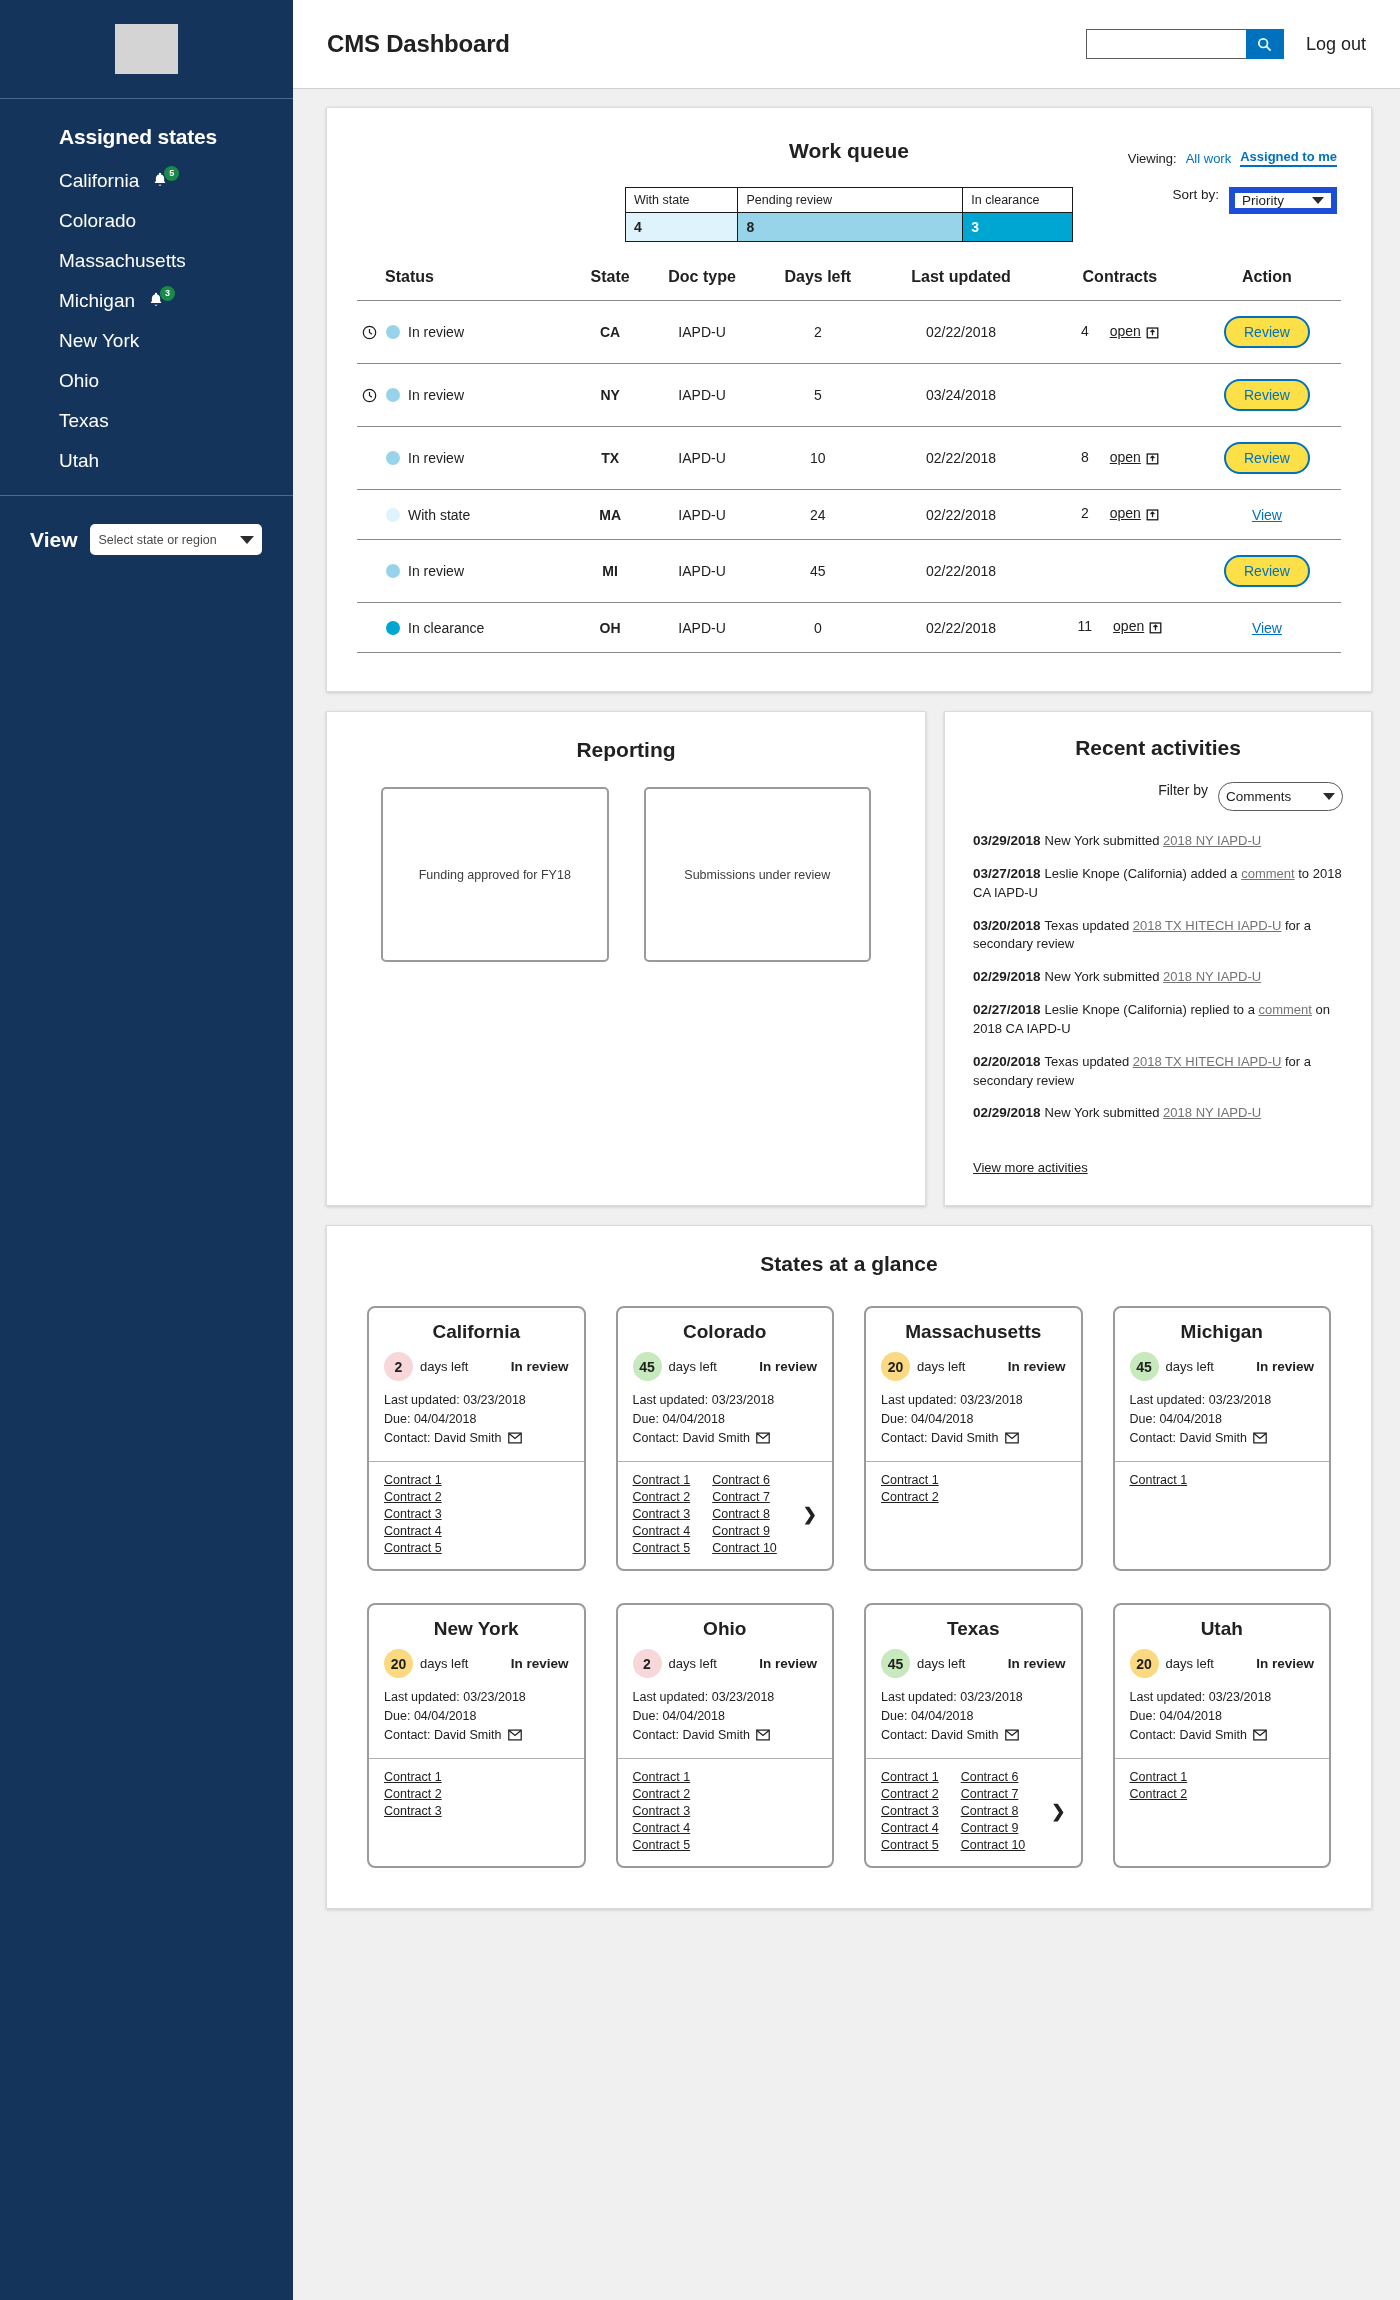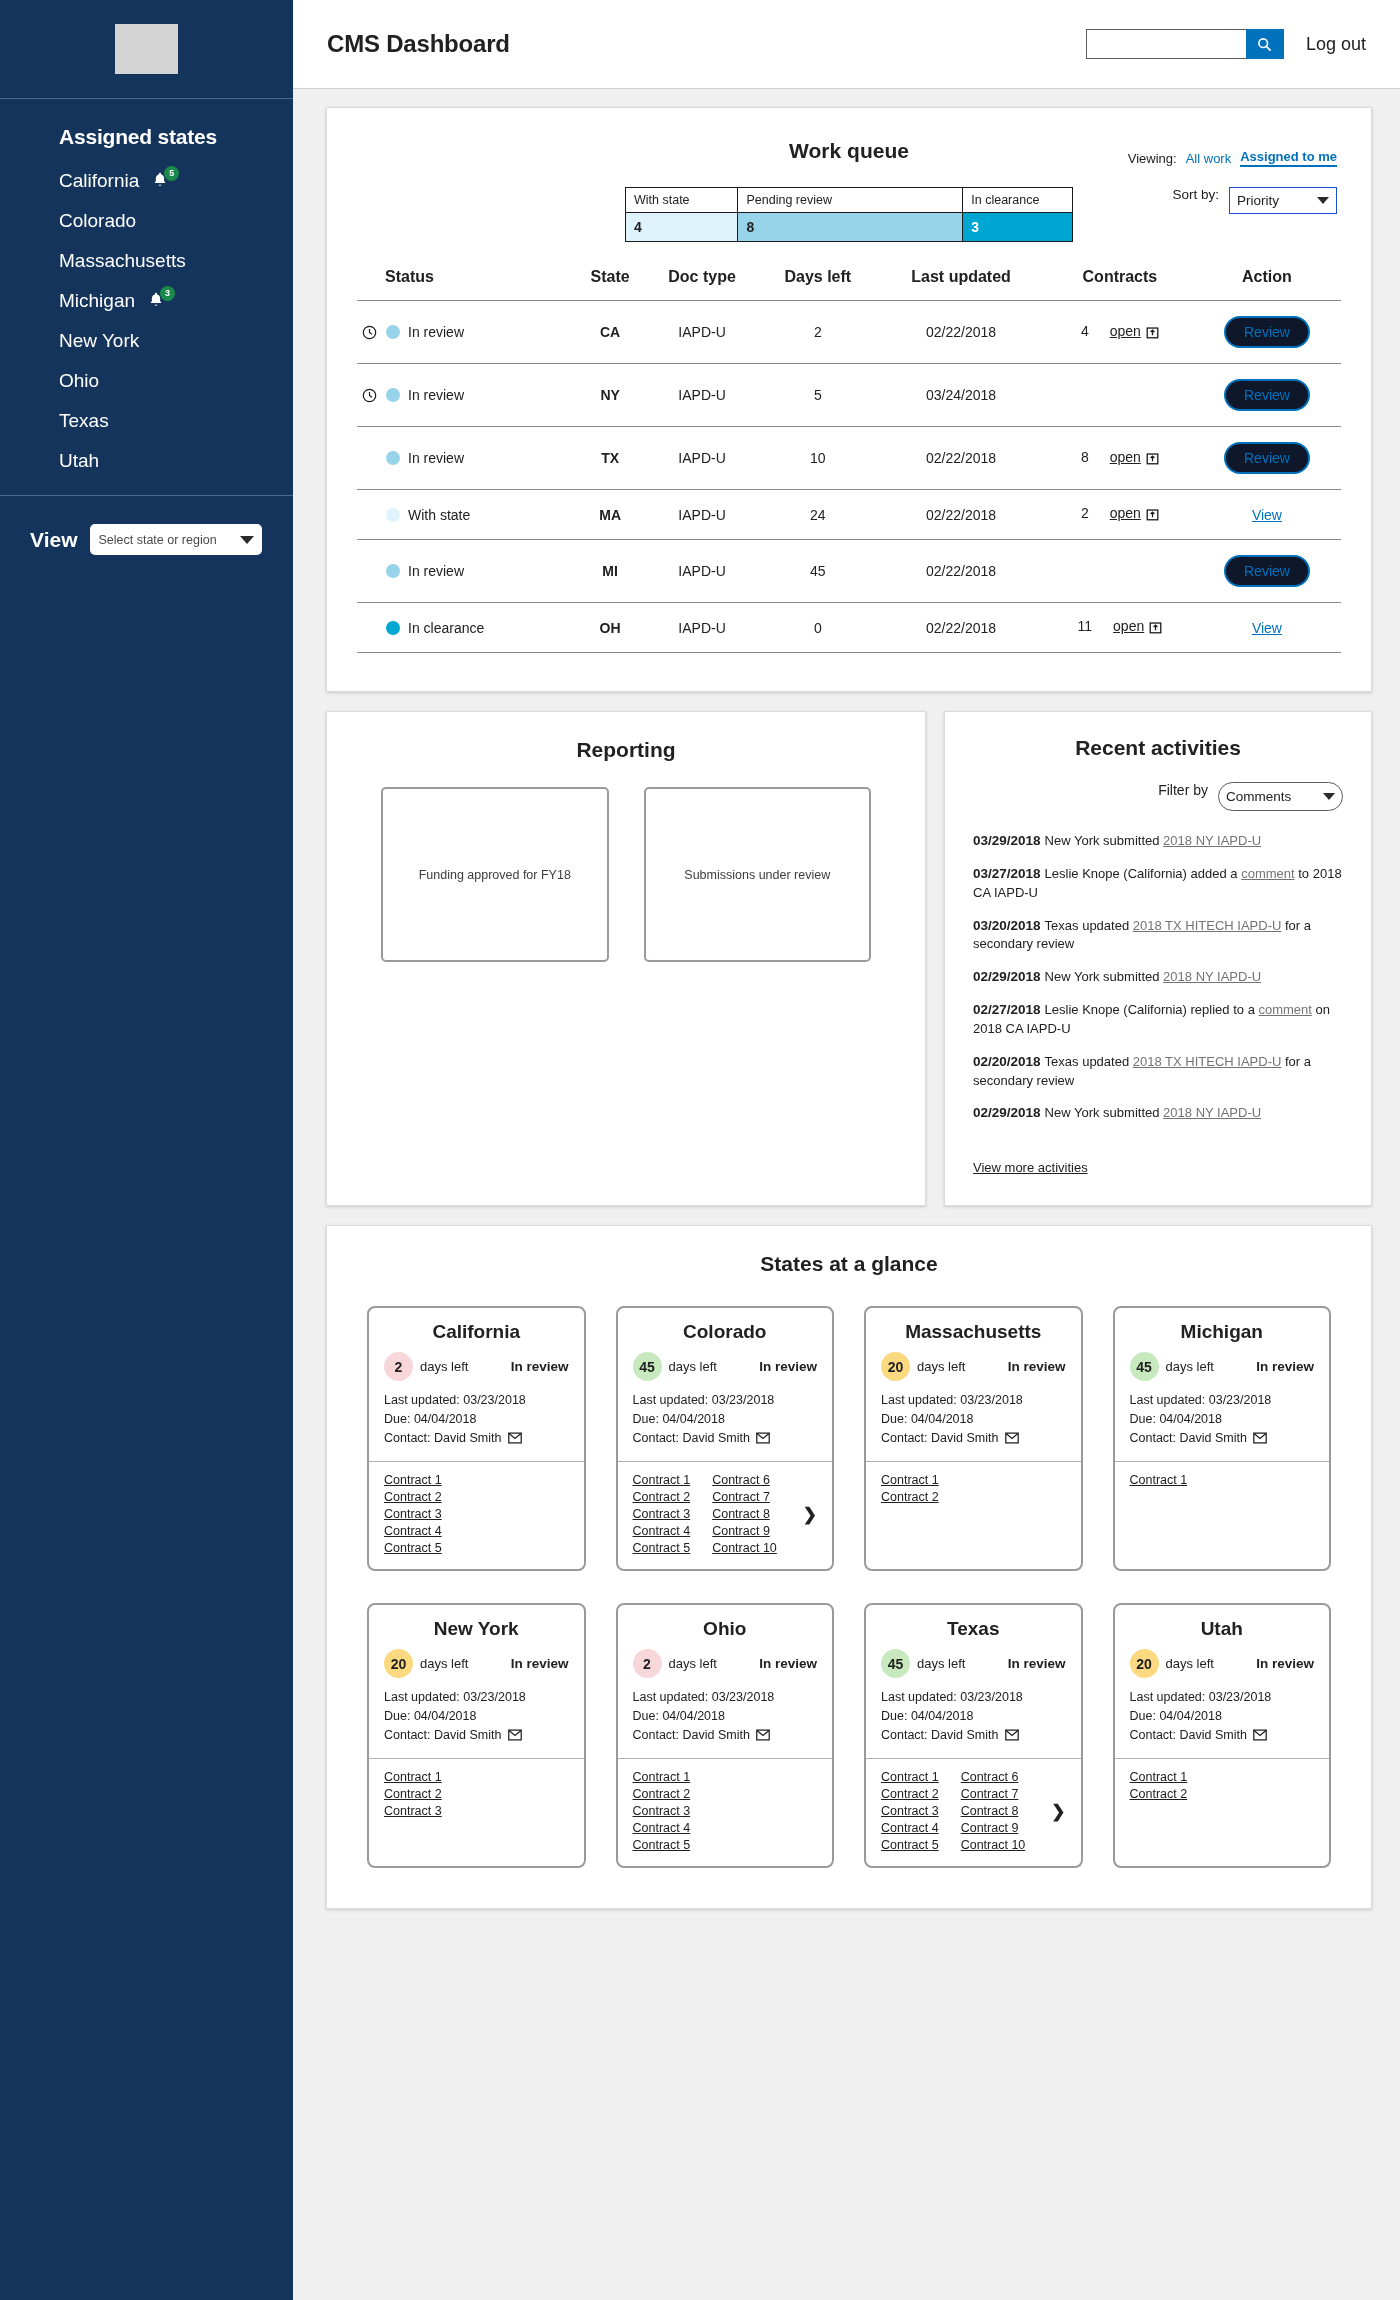--- a/index.html
+++ b/index.html
@@ -87,21 +87,21 @@
   .viewing {
     position:absolute; right:4px; top:10px; font-size:13px; display:flex; align-items:center; gap:9px;
   }
   .viewing .lbl { color:#212121; }
   .link-blue { color:#0071bc; cursor:pointer; }
   .viewing .active { color:#0071bc; font-weight:bold; border-bottom:2px solid #0071bc; padding-bottom:1px; }
   .sortby {
     position:absolute; right:4px; top:48px; font-size:13.5px; display:flex; align-items:flex-start; gap:10px;
   }
   .sel {
-    border:1px solid #1d4ed8; background:#fff; height:27px; width:108px;
+    border:6px solid #1d4ed8; background:#fff; height:27px; width:108px;
     display:flex; align-items:center; justify-content:space-between; padding:0 7px;
     font-size:13.5px; cursor:pointer;
   }
   .caret-sm { width:0;height:0;border-left:6px solid transparent;border-right:6px solid transparent;border-top:7px solid #2b2b2b; }
 
   .statusbar { display:flex; margin:24px auto 0 auto; width:448px; border:1px solid #1b1b1b; }
   .sb-cell { border-right:1px solid #1b1b1b; }
   .sb-cell:last-child { border-right:none; }
   .sb-label { font-size:12.5px; padding:5px 7px 5px 8px; border-bottom:1px solid #1b1b1b; white-space:nowrap; }
   .sb-val { font-size:14px; font-weight:bold; padding:6px 8px; }
@@ -118,21 +118,21 @@
   .status-cell { text-align:left !important; padding-left:4px !important; }
   .status-inner { display:flex; align-items:center; gap:8px; }
   .clock-slot { width:17px; display:flex; align-items:center; justify-content:center; }
   .dot { width:14px; height:14px; border-radius:50%; flex:0 0 14px; }
   .st-name { font-size:14px; }
   .state-cell { font-weight:bold; }
   .contract-cell { white-space:nowrap; }
   .contract-cell .open { text-decoration:underline; color:#212121; cursor:pointer; margin-left:21px; }
   .ext-icon { display:inline-block; vertical-align:-3px; margin-left:5px; }
   .btn-review {
-    border:2px solid #0071bc; color:#0071bc; background:#0f172a;
+    border:2px solid #0071bc; color:#0071bc; background:#fde047;
     border-radius:16px; font-size:14px; padding:6px 18px; cursor:pointer;
     font-family:inherit;
   }
   .link-view { color:#0071bc; text-decoration:underline; cursor:pointer; font-size:14px; }
 
   
   .mid-row { display:flex; gap:18px; align-items:stretch; }
   .reporting { flex:0 0 600px; padding:26px 27px 34px 27px; }
   .ph-box {
     border:2px solid #9a9a9a; border-radius:5px;

